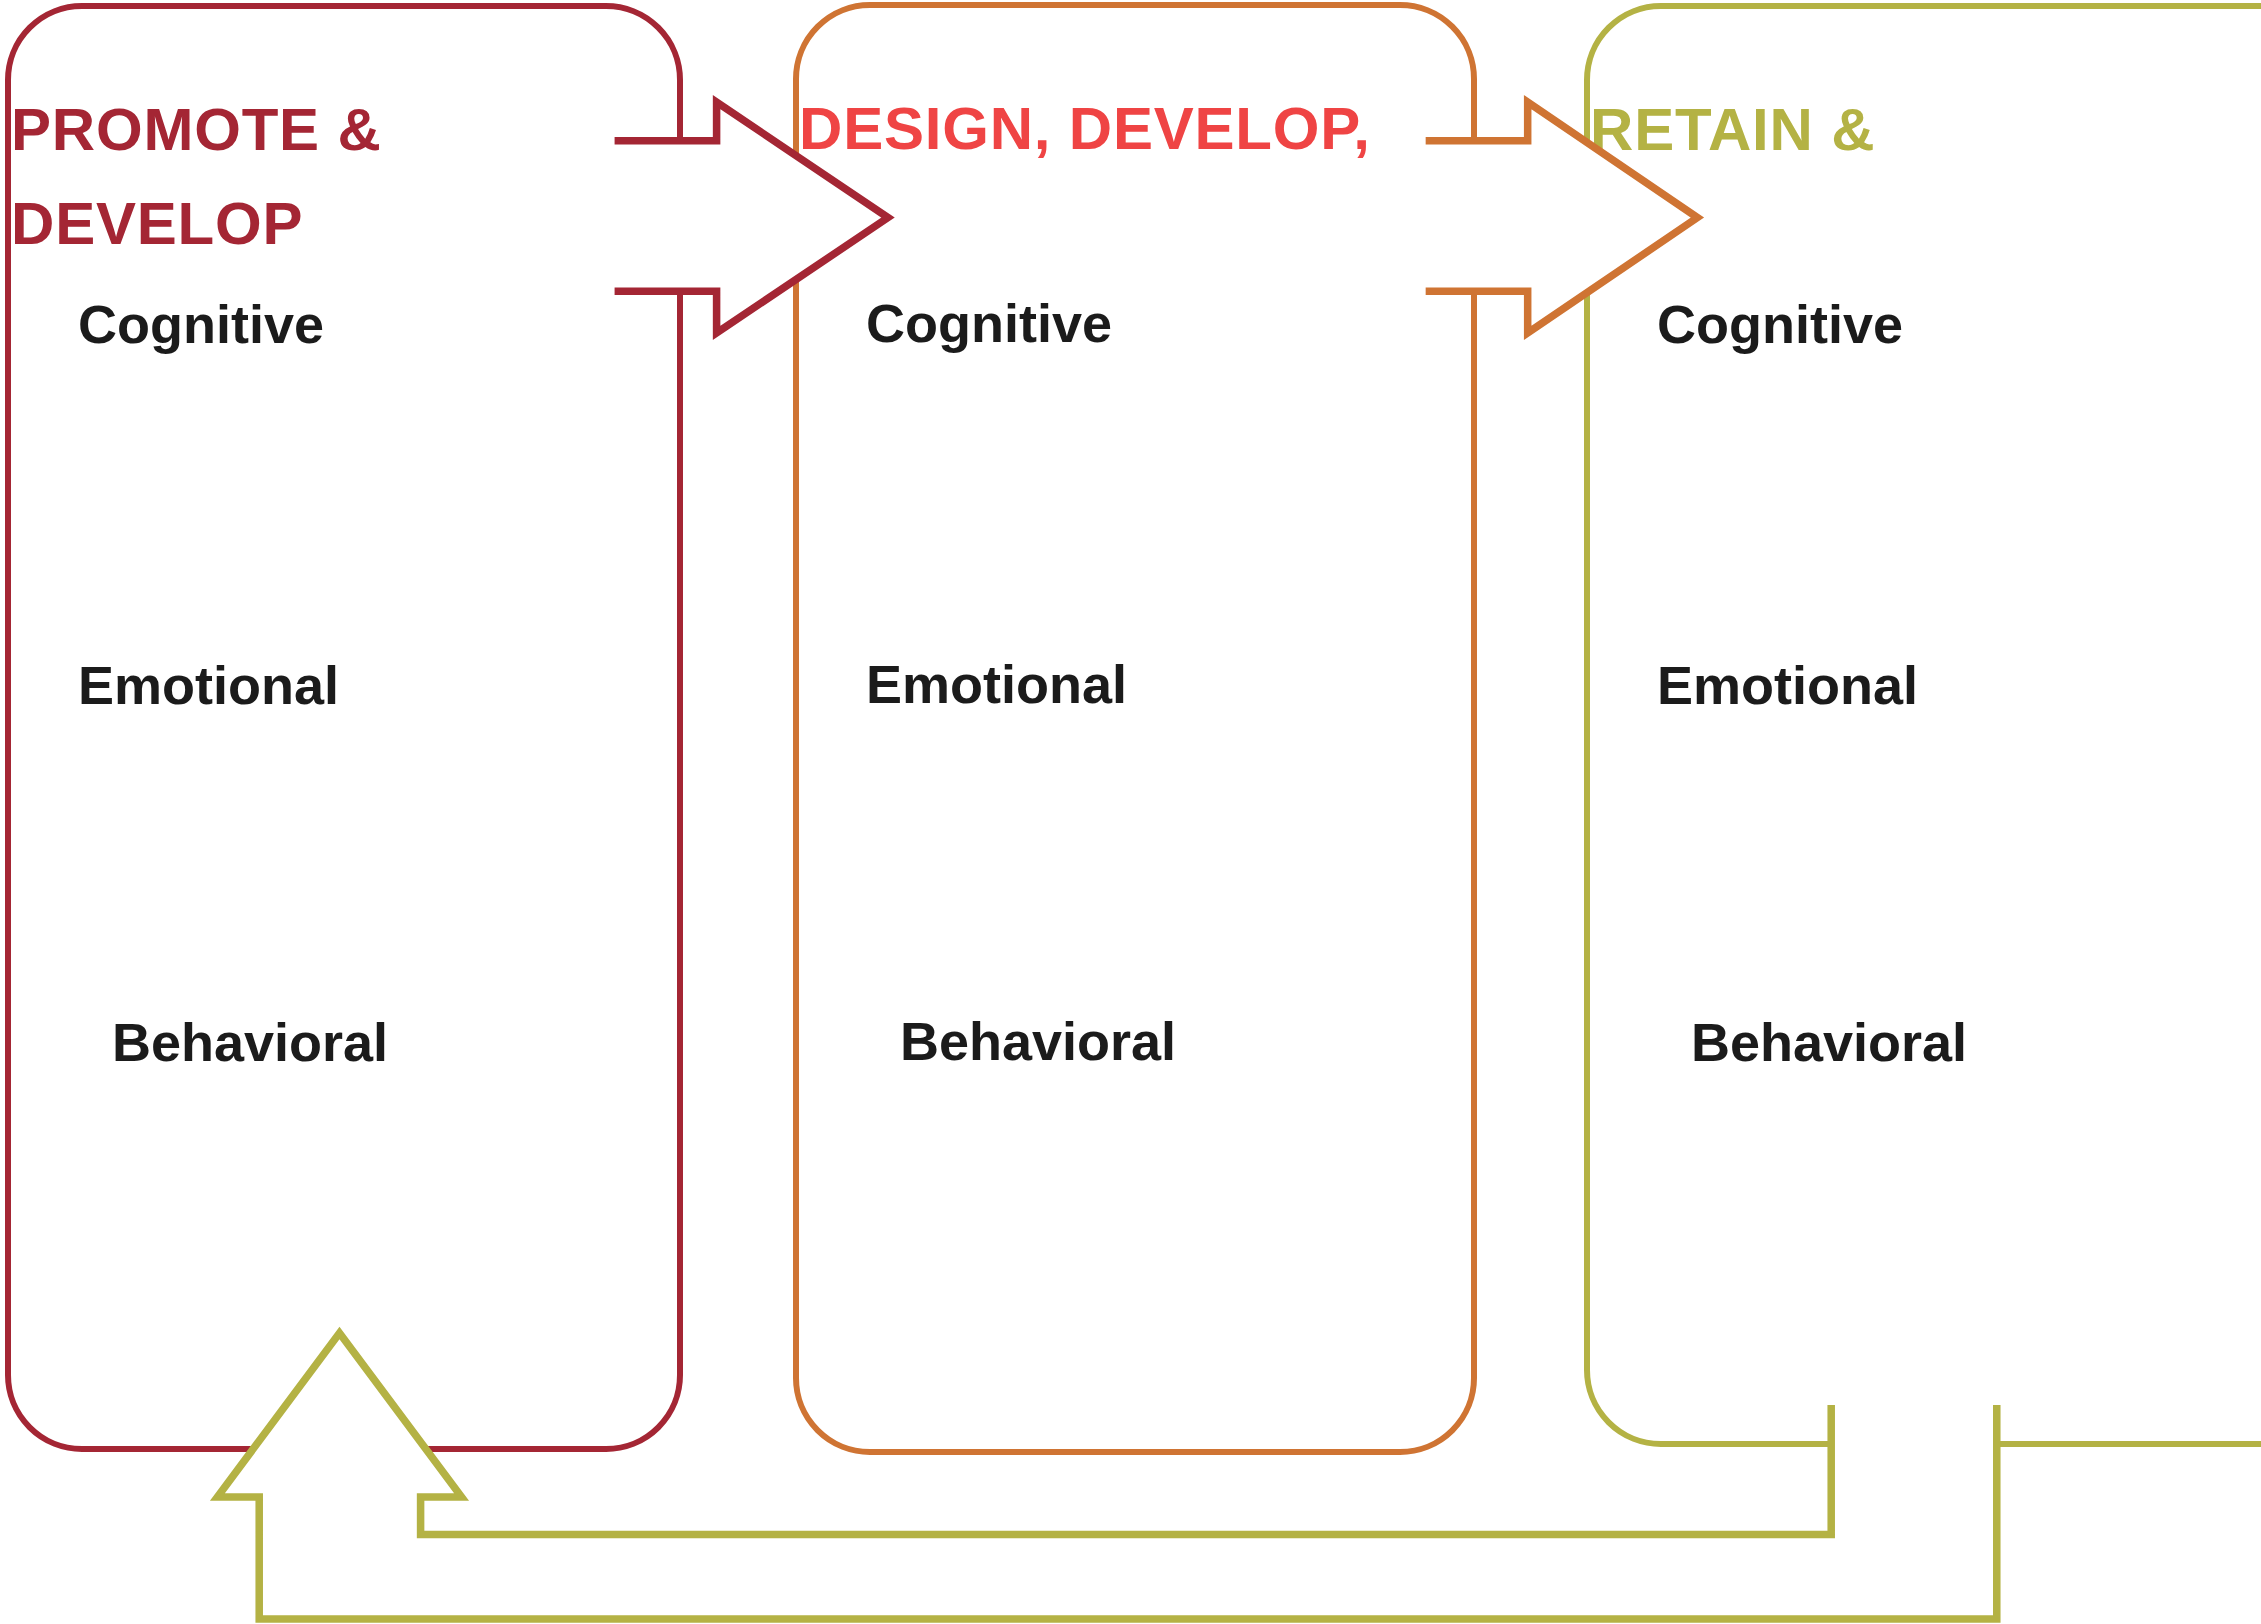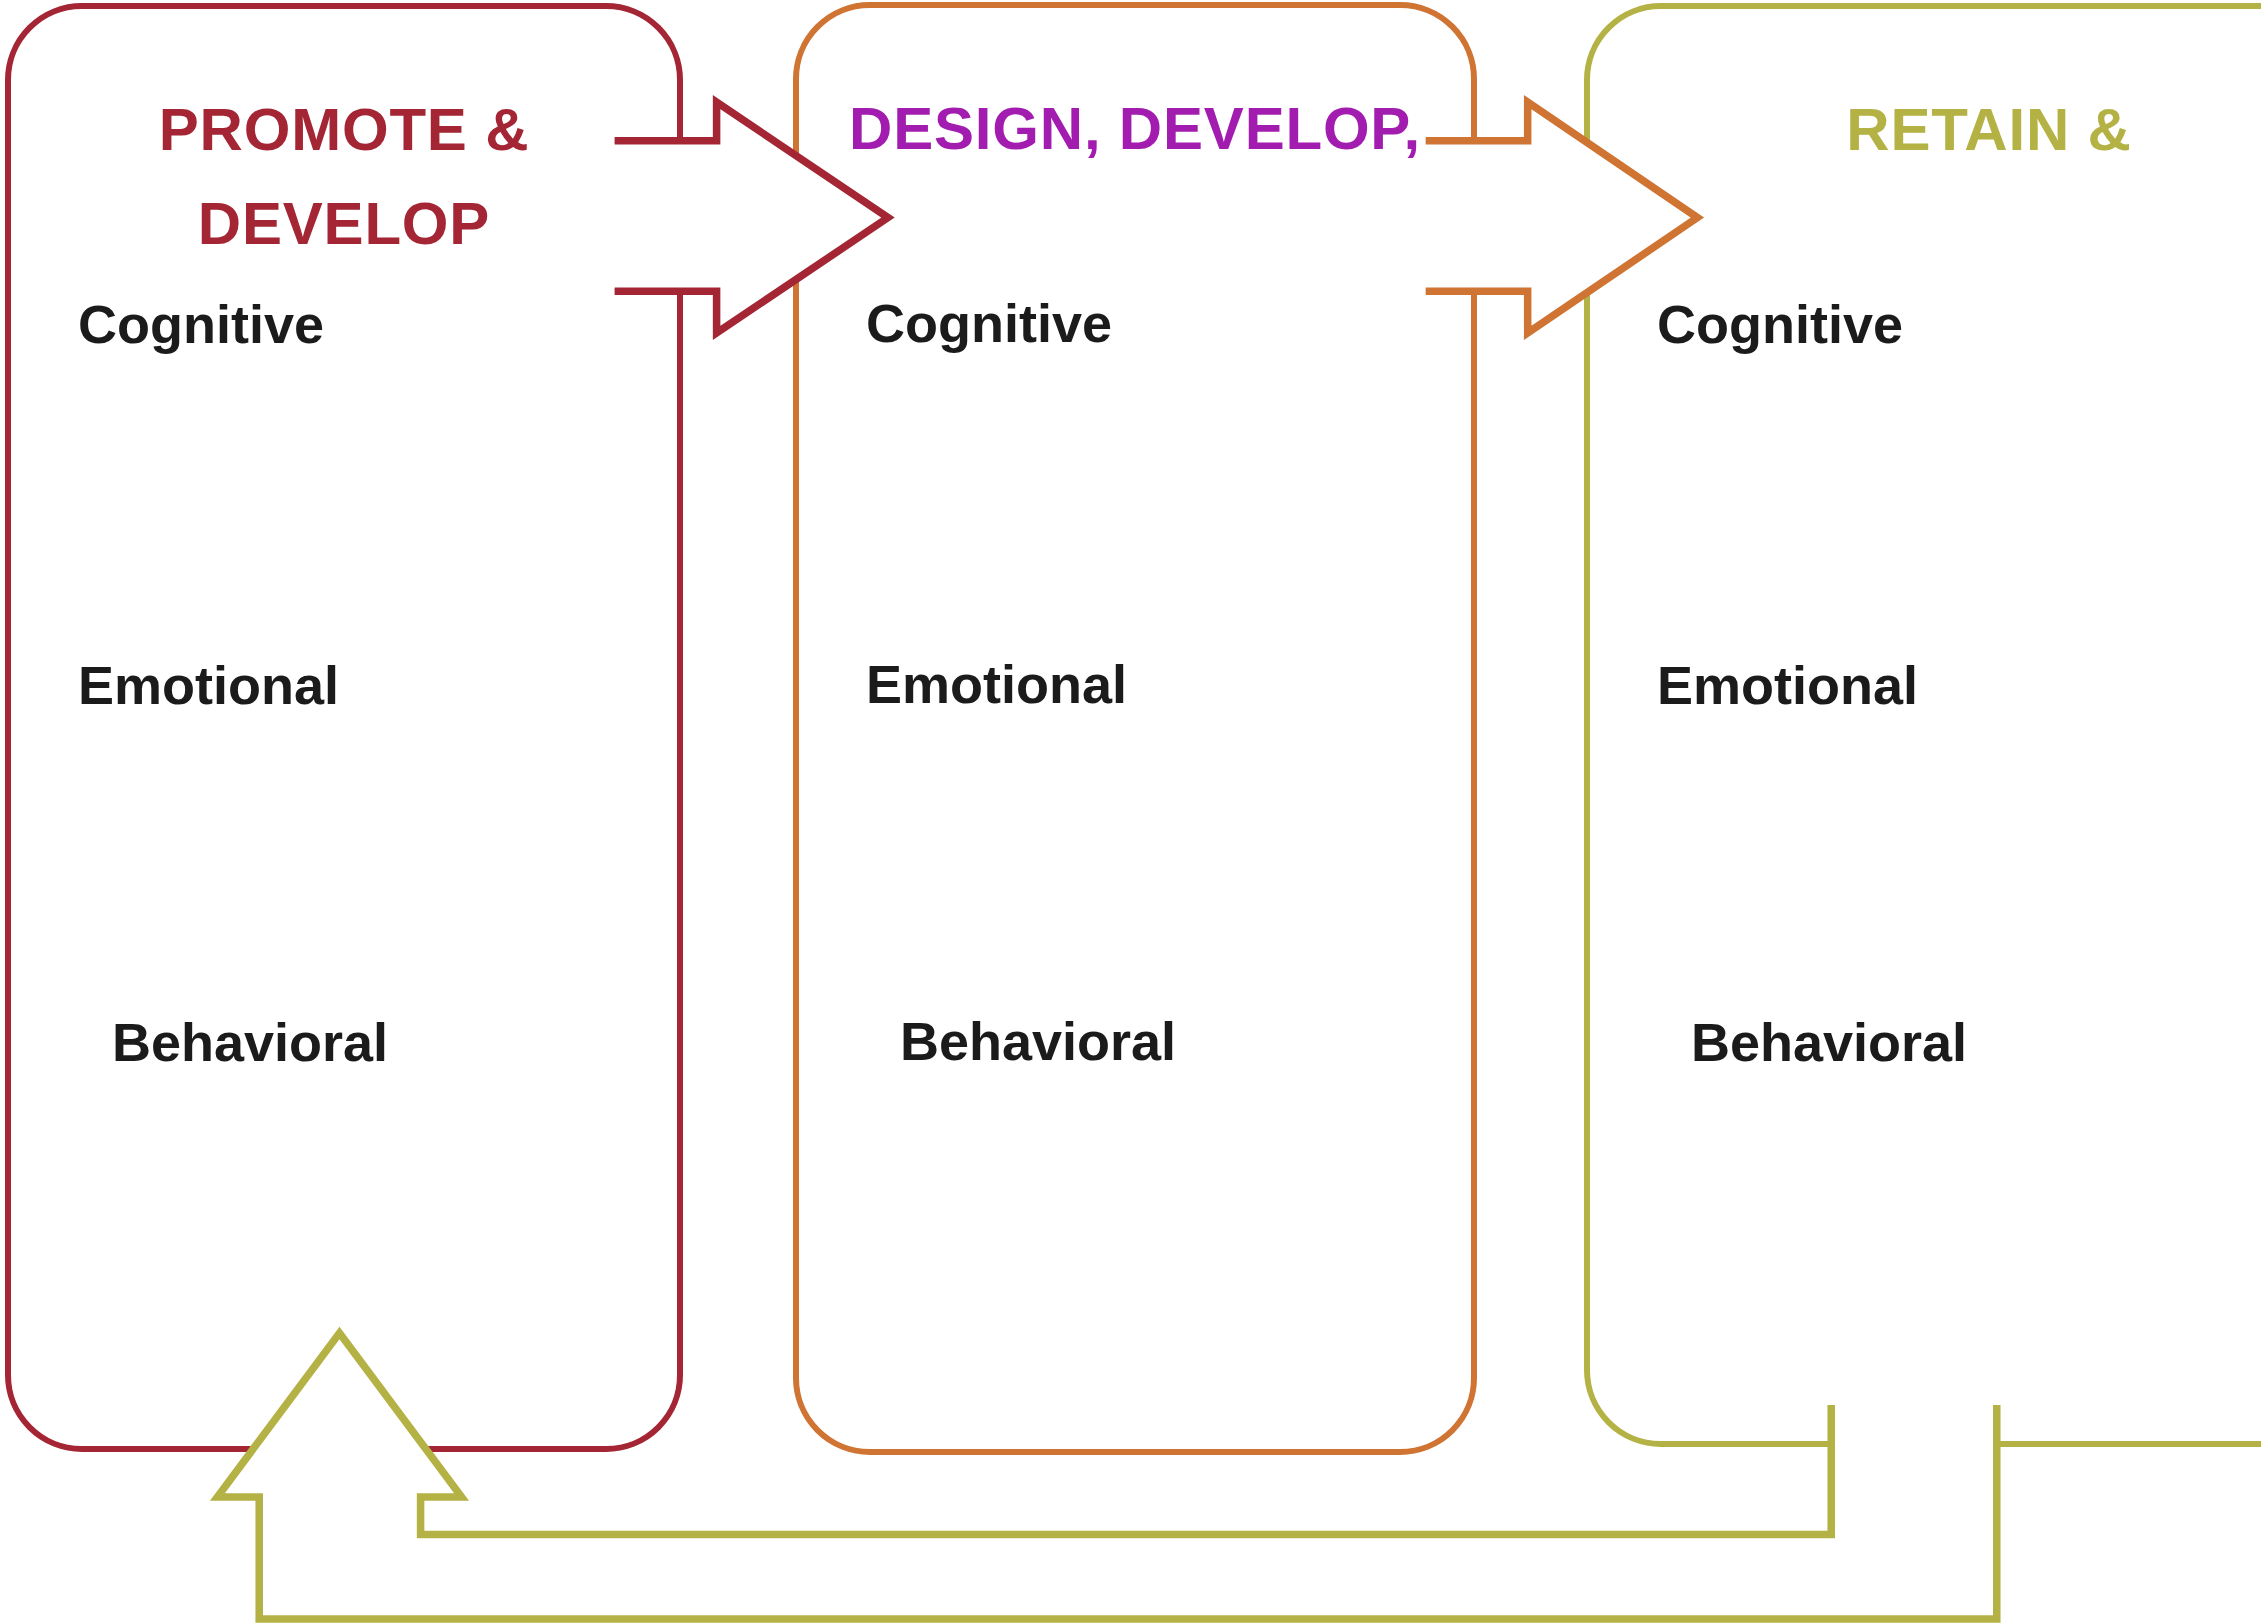--- a/index.html
+++ b/index.html
@@ -17,21 +17,21 @@
     border: 6.7px solid #000;
     border-radius: 77px;
     background: #ffffff;
   }
   .panel-title {
     position: absolute;
     left: 0;
     right: 0;
     top: 74px;
     margin: 0;
-    text-align: center;
+    text-align: left;
     font-family: "Liberation Sans", sans-serif;
     font-weight: 700;
     font-size: 60px;
     line-height: 94px;
     letter-spacing: 0.8px;
   }
   .panel-title .tl { display: block; }
   .row-label {
     position: absolute;
     left: 67px;
@@ -69,21 +69,21 @@
     <h2 class="panel-title" style="color: rgb(164, 38, 52);">
       <span class="tl">PROMOTE &amp;</span>
       <span class="tl">DEVELOP</span>
     </h2>
     <div class="row-label row-1">Cognitive</div>
     <div class="row-label row-2">Emotional</div>
     <div class="row-label row-3">Behavioral</div>
   </section>
 
   <section class="panel" style="left: 793px; top: 1.7px; width: 684px; height: 1453px; border-color: rgb(207, 116, 51);">
-    <h2 class="panel-title" style="color: #a21caf;">
+    <h2 class="panel-title" style="color: #ef4444;">
       <span class="tl">DESIGN, DEVELOP,</span>
     </h2>
     <div class="row-label row-1">Cognitive</div>
     <div class="row-label row-2">Emotional</div>
     <div class="row-label row-3">Behavioral</div>
   </section>
 
   <section class="panel" style="left: 1584px; top: 3.3px; width: 810px; height: 1444px; border-color: rgb(180, 178, 68);">
     <h2 class="panel-title" style="color: rgb(180, 178, 68);">
       <span class="tl">RETAIN &amp;</span>

